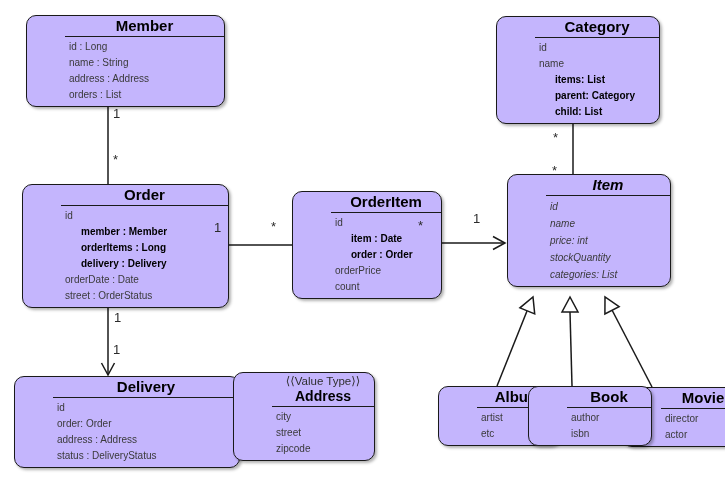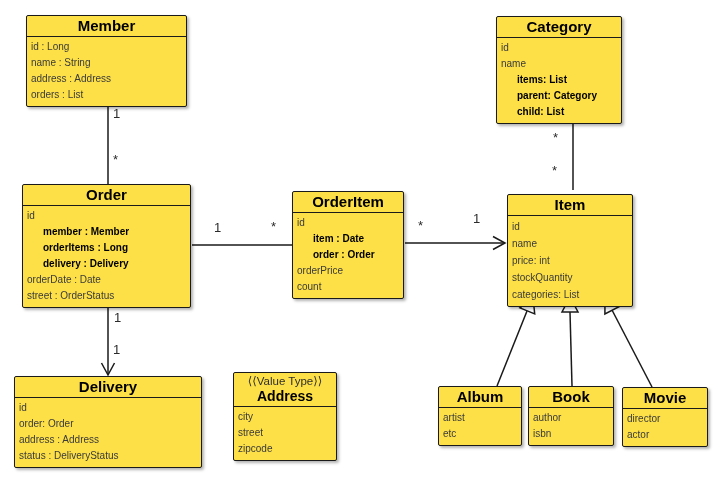--- a/index.html
+++ b/index.html
@@ -2,22 +2,22 @@
 <html><head>
 <meta charset="utf-8">
 <style>
   html,body{margin:0;padding:0;background:#fff;}
   .canvas{
     position:relative;width:725px;height:481px;background:#ffffff;
     font-family:"Liberation Sans","DejaVu Sans",sans-serif;overflow:hidden;
   }
   .wires{position:absolute;left:0;top:0;z-index:1;}
   .uml-class{
-    position:absolute;z-index:2;background:#fde047;border:1.6px solid #1a1a1a;
-    border-radius:2px;box-shadow:2px 2px 3px rgba(0,0,0,0.30);
+    position:absolute;z-index:2;background:#c4b5fd;border:1.6px solid #1a1a1a;
+    border-radius:10px;box-shadow:2px 2px 3px rgba(0,0,0,0.30);padding-left:38px;
   }
   .uml-class .title{
     text-align:center;font-weight:bold;font-size:15px;color:#000;
     padding:1px 6px 2px;border-bottom:1.5px solid #1a1a1a;line-height:17px;
   }
   .uml-class .stereo{
     text-align:center;font-size:11.5px;color:#2e2e2e;line-height:13px;padding-top:2px;
   }
   .uml-class .stitle{
     text-align:center;font-weight:bold;font-size:14px;color:#000;line-height:16px;
@@ -97,21 +97,21 @@
     <div class="title">Category</div>
     <div class="attrs">
       <div>id</div>
       <div>name</div>
       <div class="b">items: List</div>
       <div class="b">parent: Category</div>
       <div class="b">child: List</div>
     </div>
   </div>
 
-  <div class="uml-class" style="left:507px;top:194px;width:124px;">
+  <div class="uml-class" style="left:507px;top:174px;width:124px;font-style:italic;">
     <div class="title">Item</div>
     <div class="attrs lh17">
       <div>id</div>
       <div>name</div>
       <div>price: int</div>
       <div>stockQuantity</div>
       <div>categories: List</div>
     </div>
   </div>
 

